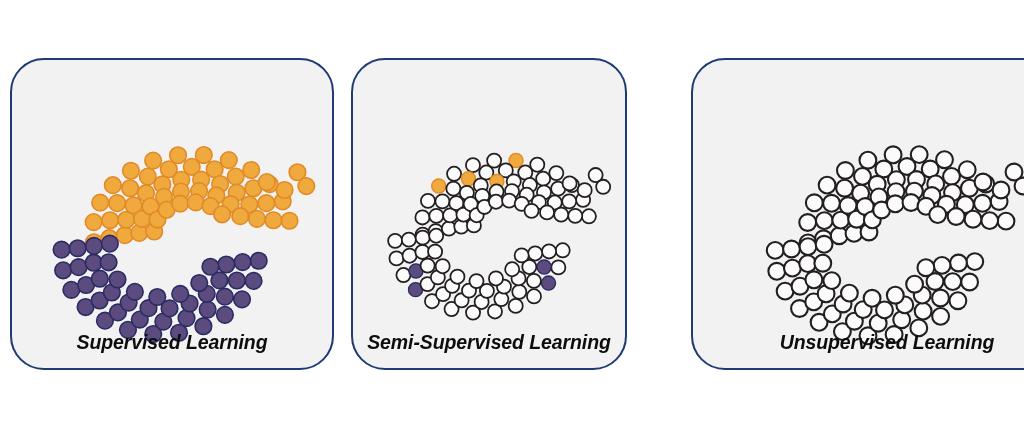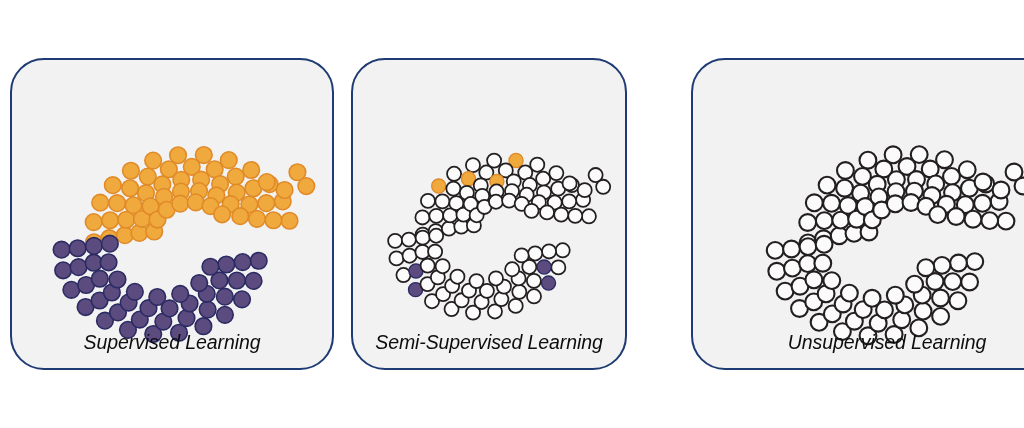--- a/index.html
+++ b/index.html
@@ -41,21 +41,21 @@
     overflow: visible;
   }
   .panel-label {
     position: absolute;
     left: 0;
     right: 0;
     bottom: 14px;
     text-align: center;
     font-family: "Liberation Sans", sans-serif;
     font-size: 19.5px;
-    font-weight: normal;
+    font-weight: bold;
     font-style: italic;
     color: #0d0d0d;
     letter-spacing: -0.1px;
     white-space: nowrap;
   }
 </style>
 </head>
 <body>
 
 <div id="figure">

